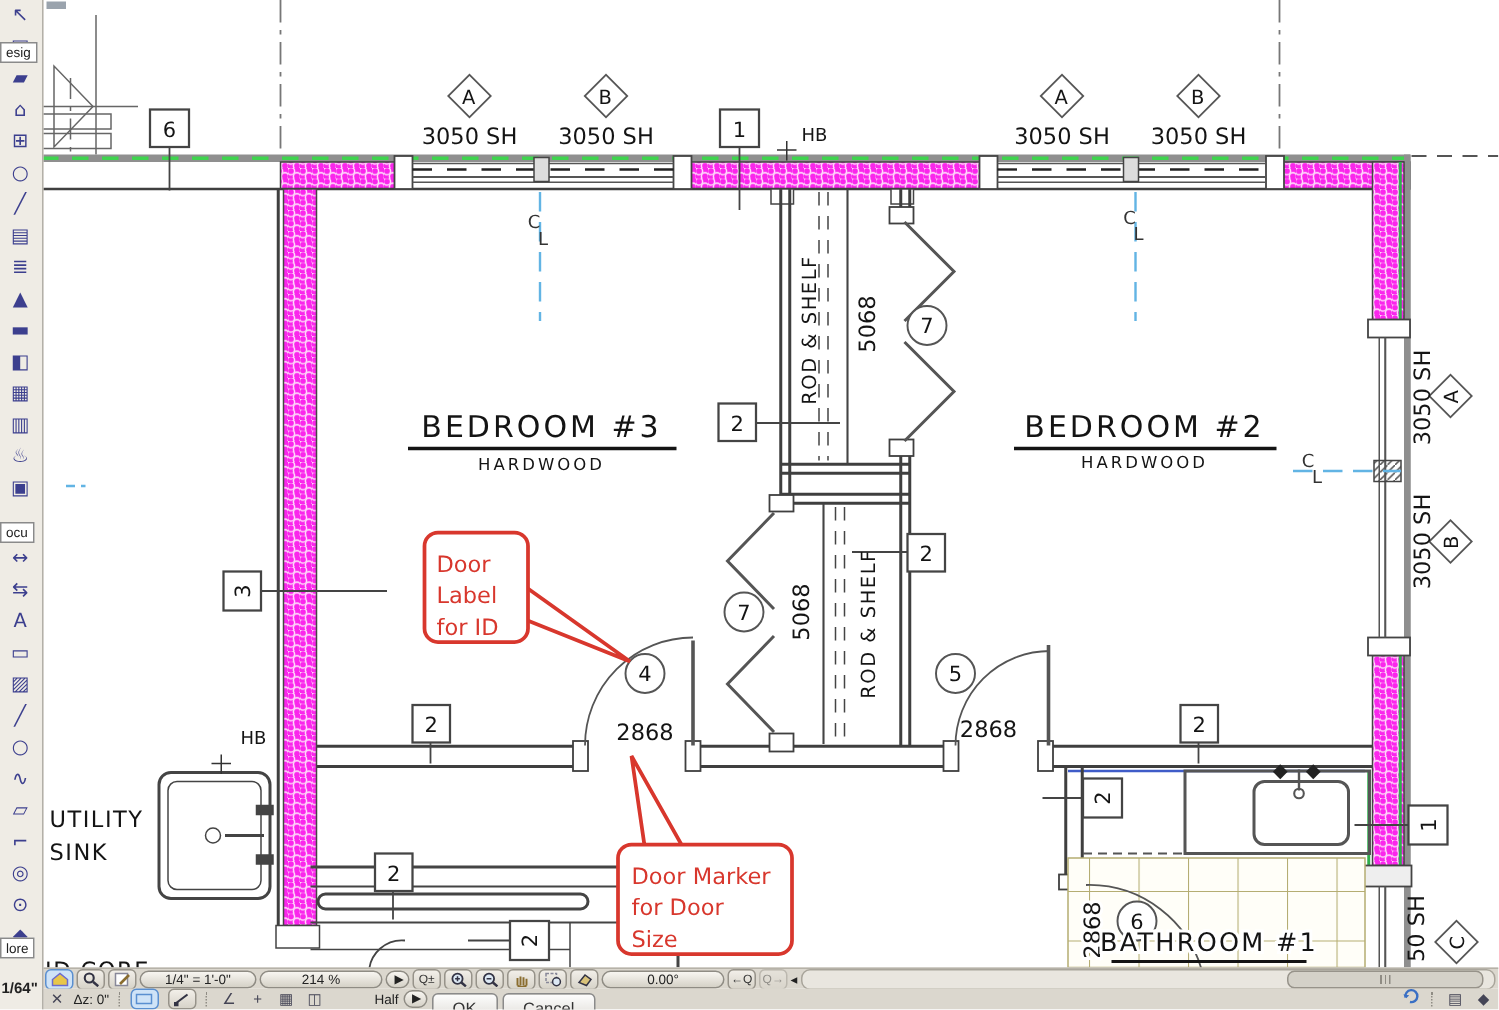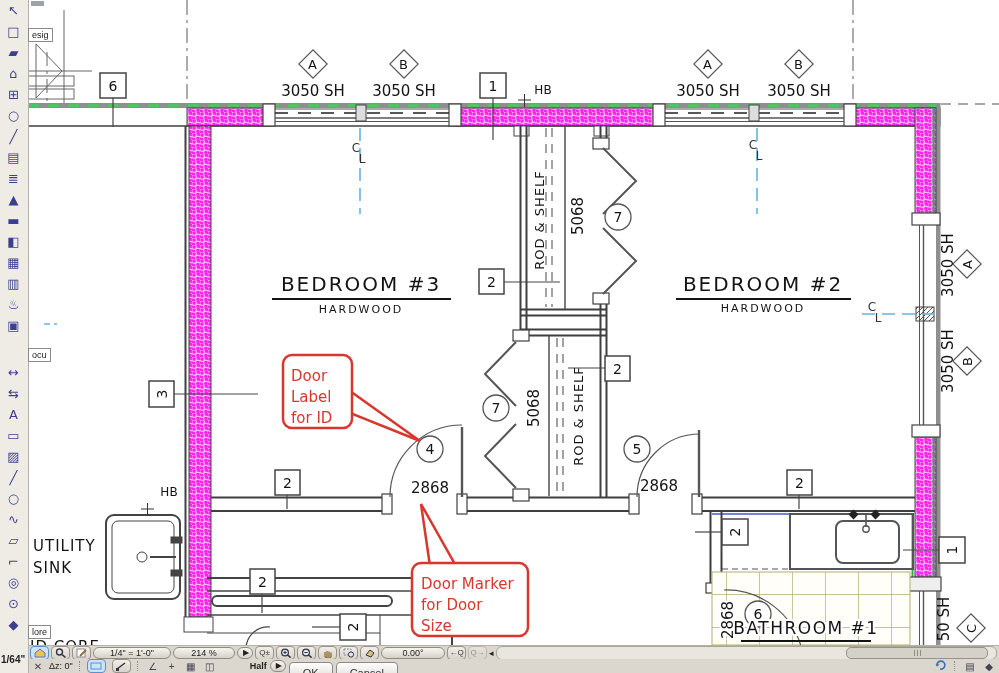--- a/index.html
+++ b/index.html
@@ -6,21 +6,21 @@
   body{width:999px;height:673px;position:relative;overflow:hidden;background:#fff;
        font-family:"Liberation Sans",sans-serif;}
 
   
   #toolbar{position:absolute;left:0;top:0;width:28px;height:673px;background:#efece5;
            border-right:1px solid #b3b0a8;z-index:6;}
   .tool-icon{width:27px;height:21px;line-height:21px;text-align:center;font-size:13px;
              color:#3c3f8e;cursor:pointer;font-family:"DejaVu Sans",sans-serif;}
   #tb-bottom{position:absolute;left:0;top:362px;}
   .tip{position:absolute;left:0;background:#ffffff;border:1px solid #8a8a8a;font-size:9px;
-       line-height:12px;padding:0 3px;color:#222;z-index:7;font-family:"Liberation Sans",sans-serif;margin-left:28px;}
+       line-height:12px;padding:0 3px;color:#222;z-index:7;font-family:"Liberation Sans",sans-serif;}
   #grid-size{position:absolute;left:1px;top:654px;font-size:10px;font-weight:bold;color:#222;z-index:7;}
 
   
   #canvas{position:absolute;left:0;top:0;width:999px;height:645px;background:#fff;}
   svg text{font-family:"DejaVu Sans",sans-serif;fill:#141414;}
   .pl15{font-size:15px;} .pl13{font-size:13px;letter-spacing:1px;} .pl12{font-size:12px;}
   .pl14{font-size:14px;} .room{font-size:20px;letter-spacing:2px;font-weight:500;}
   .sub{font-size:11px;letter-spacing:2px;} .bath{font-size:17px;letter-spacing:1.5px;font-weight:500;}
   .util{font-size:15px;letter-spacing:1px;} .cl{font-size:12px;fill:#333;}
   .red{fill:#d8372d;font-size:15px;}
@@ -434,21 +434,21 @@
         <line x1="7" y1="6.5" x2="10.5" y2="9.5" stroke="#334" stroke-width="1.6"></line>
       </svg>
     </span>
   <span class="sic">
     <svg width="12" height="10">
         <rect x="1" y="1" width="8" height="8" fill="#fff" stroke="#889"></rect>
         <line x1="4" y1="8" x2="10" y2="2" stroke="#8a6d2f" stroke-width="1.8"></line>
       </svg>
     </span>
   <button class="sbtn" style="width:78px">1/4"  =  1'-0"</button>
-  <button class="sbtn" style="width:62px">214 %</button>
+  <button class="sbtn" style="width:82px">214 %</button>
   <button class="sbtn glyphbtn" style="width:16px">▶</button>
   <span class="sic glyphbtn">Q±</span>
   <span class="sic">
     <svg width="12" height="10">
         <circle cx="5" cy="4.5" r="3.4" fill="#dce8f4" stroke="#334" stroke-width="1.2"></circle>
         <line x1="3.4" y1="4.5" x2="6.6" y2="4.5" stroke="#334"></line>
         <line x1="5" y1="2.9" x2="5" y2="6.1" stroke="#334"></line>
         <line x1="7.6" y1="7" x2="10.6" y2="9.6" stroke="#334" stroke-width="1.6"></line>
       </svg>
     </span>
@@ -468,21 +468,21 @@
     <svg width="12" height="10">
         <rect x="1" y="1" width="7" height="6" fill="none" stroke="#889" stroke-dasharray="2 1"></rect>
         <circle cx="8" cy="6.5" r="2.6" fill="#dce8f4" stroke="#334"></circle>
       </svg>
     </span>
   <span class="sic">
     <svg width="12" height="10">
         <path d="M2 7 L6 2 L10 5 L7 9 Z" fill="#d9c27a" stroke="#334"></path>
       </svg>
     </span>
-  <button class="sbtn" style="width:64px">0.00°</button>
+  <button class="sbtn" style="width:82px">0.00°</button>
   <span class="sic glyphbtn">←Q</span>
   <span class="sic dis glyphbtn">Q→</span>
   <span class="lbl2">◂</span>
   <div class="scrolltrack">
     <div class="scrollthumb"></div>
   </div>
 </div>
 
 <div id="row2">
   <span class="r2icon">✕</span>
@@ -499,21 +499,21 @@
         <path d="M2 8 L10 2" stroke="#334" stroke-width="1.4"></path>
         <rect x="1" y="7" width="3" height="3" fill="#334"></rect>
       </svg>
     </span>
   <span class="dotsep"></span>
   <span class="r2icon">∠</span>
   <span class="r2icon">+</span>
   <span class="r2icon">▦</span>
   <span class="r2icon">◫</span>
   <span style="width:26px"></span>
-  <span class="lbl2" style="font-weight:bold">Half</span>
+  <span class="lbl2" style="font-weight:normal">Half</span>
   <button class="sbtn glyphbtn" style="width:16px">▶</button>
   <button class="dlgbtn">OK</button>
   <button class="dlgbtn">Cancel</button>
   <span class="autoR r2icon">
     <svg width="13" height="11">
         <path d="M3 6 A4 4 0 1 1 6 9" fill="none" stroke="#3a6fc4" stroke-width="1.6"></path>
         <path d="M1.5 4 L3.5 6.5 L5.5 4.5" fill="#3a6fc4"></path>
       </svg></span>
   <span class="dotsep"></span>
   <span class="r2icon">▤</span>

